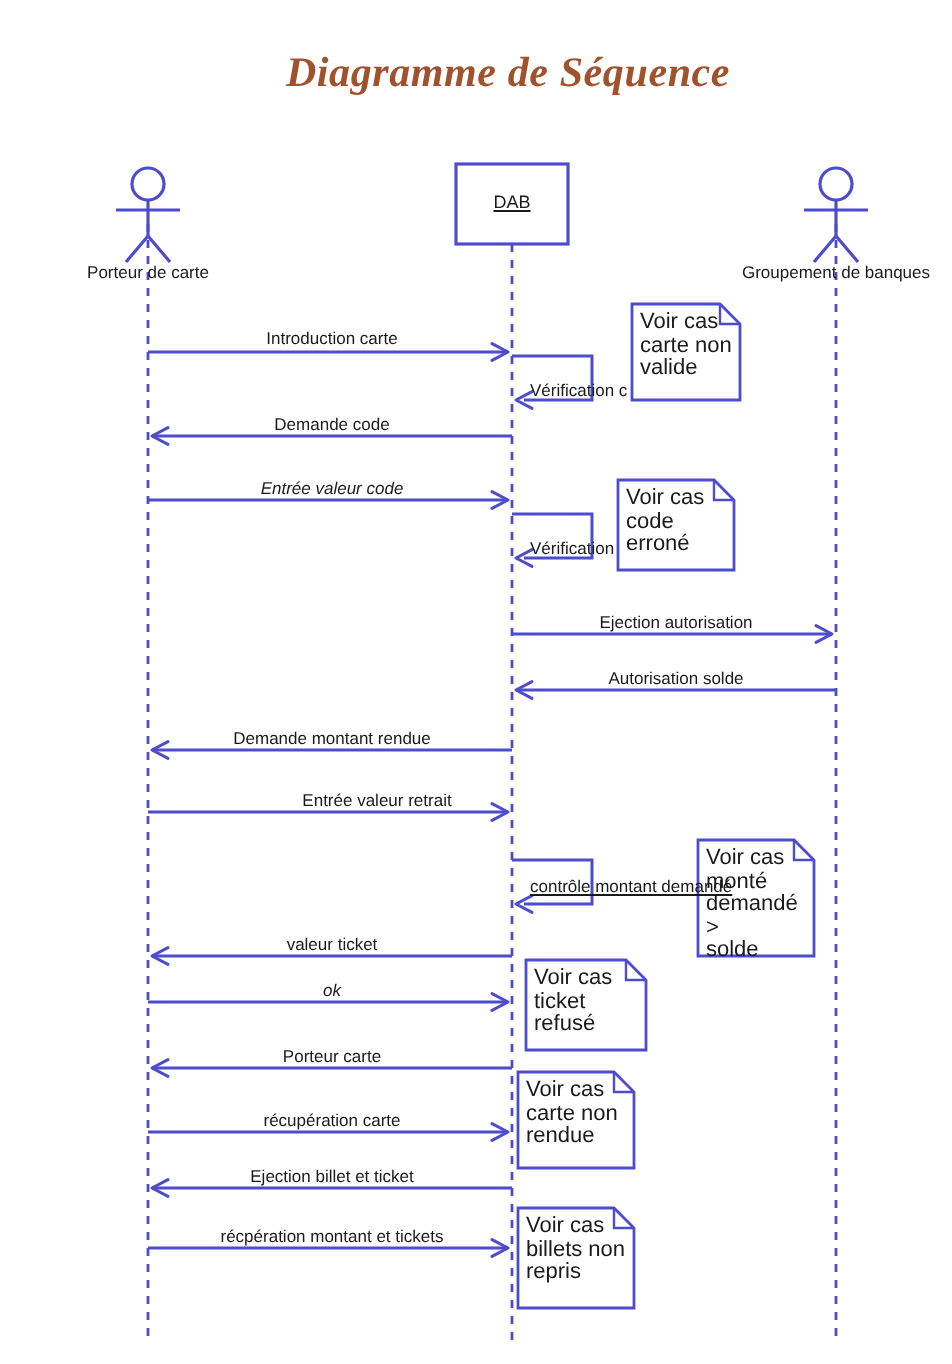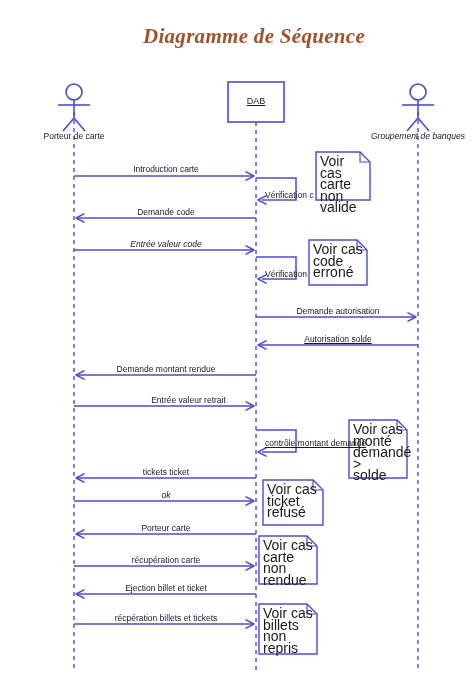--- a/index.html
+++ b/index.html
@@ -26,21 +26,21 @@
   .lbl.ctr{transform:translateX(-50%);text-align:center;}
 
   .actor-name{font-size:8.5px;color:#1a1a1a;}
 
   .objname{
     position:absolute;font-size:9px;color:#1a1a1a;
     text-decoration:underline;transform:translateX(-50%);
   }
 
   .note-text{
-    position:absolute;font-size:14px;color:#1a1a1a;
+    position:absolute;font-size:11px;color:#1a1a1a;
     line-height:11.5px;white-space:pre-line;
   }
 </style>
 </head>
 <body>
 
 <div id="diagram">
 
   <div class="title">Diagramme de Séquence</div>
 
@@ -107,37 +107,37 @@
                  L 301 584 L 243 584 Z" fill="#ffffff" stroke="#4d4dcc" stroke-width="1.4"></path>
       <path d="M 291 536 L 291 546 L 301 546" fill="none" stroke="#4d4dcc" stroke-width="1.2"></path>
       <path d="M 243 604 L 291 604 L 301 614
                  L 301 654 L 243 654 Z" fill="#ffffff" stroke="#4d4dcc" stroke-width="1.4"></path>
       <path d="M 291 604 L 291 614 L 301 614" fill="none" stroke="#4d4dcc" stroke-width="1.2"></path>
     </svg>
 
   <div id="overlay">
       <div class="lbl ctr actor-name" style="left: 58px; top: 131px;">Porteur de carte</div>
       <div class="objname" style="left: 240px; top: 96px;">DAB</div>
-      <div class="lbl ctr actor-name" style="left: 402px; top: 131px; font-style: italic;">Groupement de banques</div>
+      <div class="lbl ctr actor-name" style="left: 402px; top: 131px;">Groupement de banques</div>
       <div class="lbl ctr" style="left: 150px; top: 164px;">Introduction carte</div>
       <div class="lbl" style="left: 249px; top: 190px;">Vérification c</div>
       <div class="lbl ctr" style="left: 150px; top: 207px;">Demande code</div>
       <div class="lbl ctr" style="left: 150px; top: 239px; font-style: italic;">Entrée valeur code</div>
       <div class="lbl" style="left: 249px; top: 269px;">Vérification</div>
-      <div class="lbl ctr" style="left: 322px; top: 306px;">Demande autorisation</div>
-      <div class="lbl ctr" style="left: 322px; top: 334px; text-decoration: underline;">Autorisation solde</div>
+      <div class="lbl ctr" style="left: 322px; top: 306px;">Ejection autorisation</div>
+      <div class="lbl ctr" style="left: 322px; top: 334px;">Autorisation solde</div>
       <div class="lbl ctr" style="left: 150px; top: 364px;">Demande montant rendue</div>
       <div class="lbl ctr" style="left: 150px; top: 395px; padding-left: 45px;">Entrée valeur retrait</div>
       <div class="lbl" style="left: 249px; top: 438px; text-decoration: underline;">contrôle montant demandé</div>
-      <div class="lbl ctr" style="left: 150px; top: 467px;">tickets ticket</div>
+      <div class="lbl ctr" style="left: 150px; top: 467px;">valeur ticket</div>
       <div class="lbl ctr" style="left: 150px; top: 490px; font-style: italic;">ok</div>
       <div class="lbl ctr" style="left: 150px; top: 523px;">Porteur carte</div>
       <div class="lbl ctr" style="left: 150px; top: 555px;">récupération carte</div>
       <div class="lbl ctr" style="left: 150px; top: 583px;">Ejection billet et ticket</div>
-      <div class="lbl ctr" style="left: 150px; top: 613px;">récpération billets et tickets</div>
+      <div class="lbl ctr" style="left: 150px; top: 613px;">récpération montant et tickets</div>
       <div class="note-text" style="left: 304px; top: 156px; width: 48px;">Voir cas
 carte non
 valide</div>
       <div class="note-text" style="left: 297px; top: 244px; width: 52px;">Voir cas
 code erroné</div>
       <div class="note-text" style="left: 337px; top: 424px; width: 52px;">Voir cas
 monté
 demandé &gt;
 solde</div>
       <div class="note-text" style="left: 251px; top: 484px; width: 54px;">Voir cas

